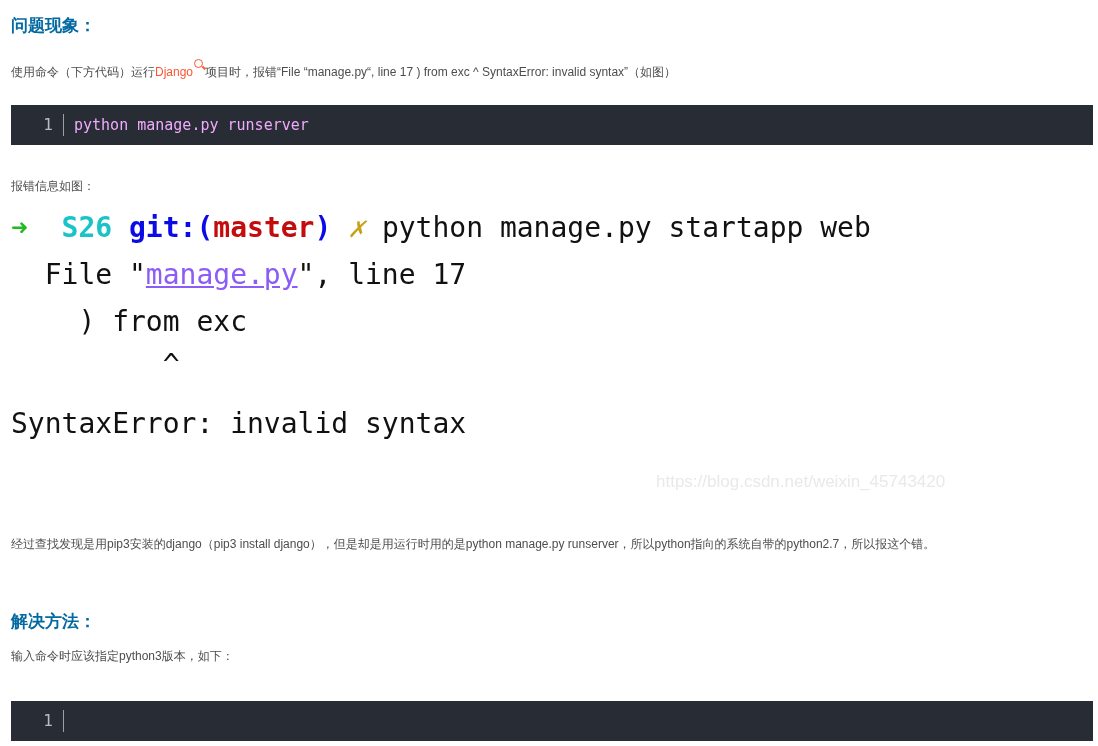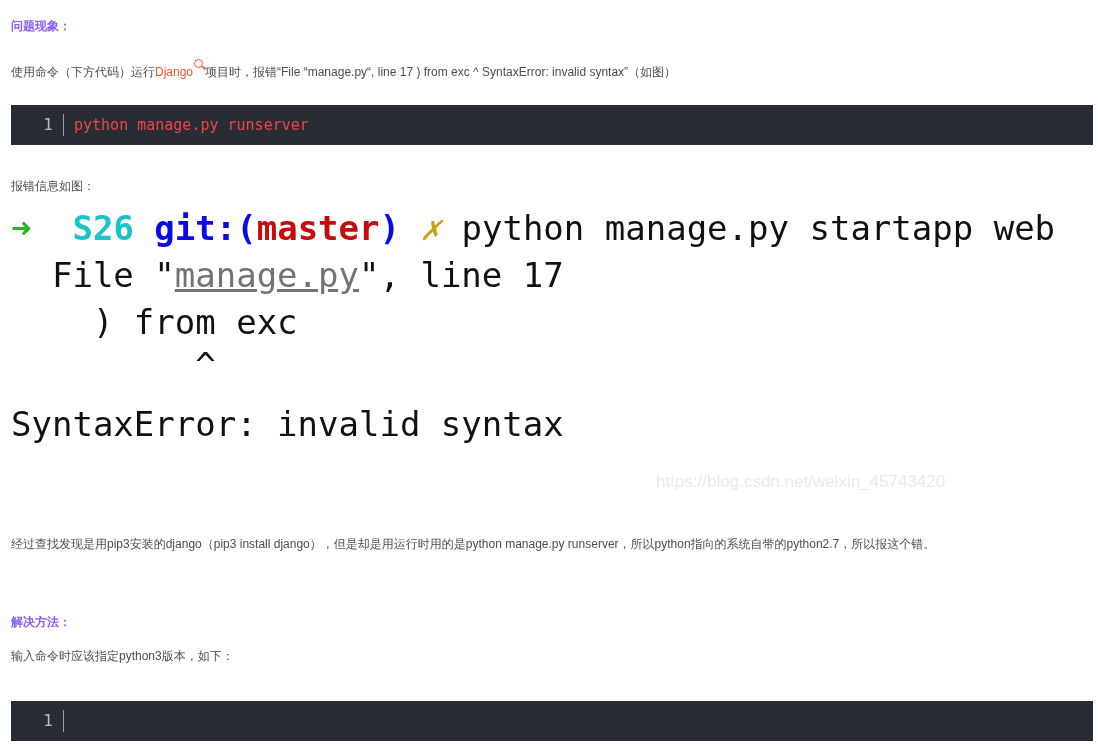--- a/index.html
+++ b/index.html
@@ -3,21 +3,21 @@
 <meta charset="utf-8">
 <style>
   html, body { margin: 0; padding: 0; background: #ffffff; }
   body {
     width: 1098px; height: 746px; overflow: hidden; position: relative;
     font-family: "Liberation Sans", "DejaVu Sans", sans-serif;
     color: #4d4d4d;
   }
   .content { position: absolute; left: 11px; top: 0; width: 1082px; }
   .heading {
-    position: absolute; left: 0; font-size: 12px; font-weight: bold; color: #8b5cf6;
+    position: absolute; left: 0; font-size: 17px; font-weight: bold; color: #0369a1;
     line-height: 24px;
   }
   .para {
     position: absolute; left: 0; font-size: 12px; color: #4d4d4d; line-height: 26px;
     white-space: nowrap;
   }
   .para-wrap { white-space: normal; width: 1080px; line-height: 29px; }
   .link-red { color: #fc5531; text-decoration: none; }
   .search-mini {
     display: inline-block; position: relative; width: 11px; height: 11px; margin-left: 1px;
@@ -33,35 +33,35 @@
   }
   .code-block {
     position: absolute; left: 0; width: 1082px; height: 40px; background: #282c34;
     font-family: "DejaVu Sans Mono", "Liberation Mono", monospace; font-size: 15px;
     color: #abb2bf; display: flex; align-items: center;
   }
   .code-block .ln {
     width: 42px; text-align: right; padding-right: 10px; color: #b6bcc6;
     border-right: 1px solid #9aa0a8; line-height: 22px; font-size: 16px;
   }
-  .code-block .code { padding-left: 10px; color: #ef4444; white-space: pre; }
+  .code-block .code { padding-left: 10px; color: #f0abfc; white-space: pre; }
 
   .terminal {
     position: absolute; left: 0; top: 205px; width: 1000px; height: 290px;
-    font-family: "DejaVu Sans Mono", "Liberation Mono", monospace; font-size: 34px;
+    font-family: "DejaVu Sans Mono", "Liberation Mono", monospace; font-size: 28px;
     color: #111; white-space: pre;
   }
   .tline { position: absolute; left: 0; height: 40px; line-height: 40px; }
   .t-green { color: #22b922; font-weight: bold; }
   .t-red-arrow { color: #d01010; font-weight: bold; }
   .t-cyan { color: #19c3c8; font-weight: bold; }
   .t-blue { color: #0b0be8; font-weight: bold; }
   .t-red { color: #c40c0c; font-weight: bold; }
   .t-yellow { color: #c8a11a; font-style: italic; }
-  .t-link { color: #737373; text-decoration: underline; margin-top: 43px; }
+  .t-link { color: #8b5cf6; text-decoration: underline; margin-top: 43px; }
   .cursor { display: inline-block; width: 18px; height: 46px; background: #000; vertical-align: -12px; }
   .watermark {
     position: absolute; left: 656px; top: 472px; font-size: 17px; color: #e9e9e9;
     font-family: "Liberation Sans", sans-serif; white-space: nowrap;
   }
 </style>
 </head>
 <body>
 
 <div class="content">

